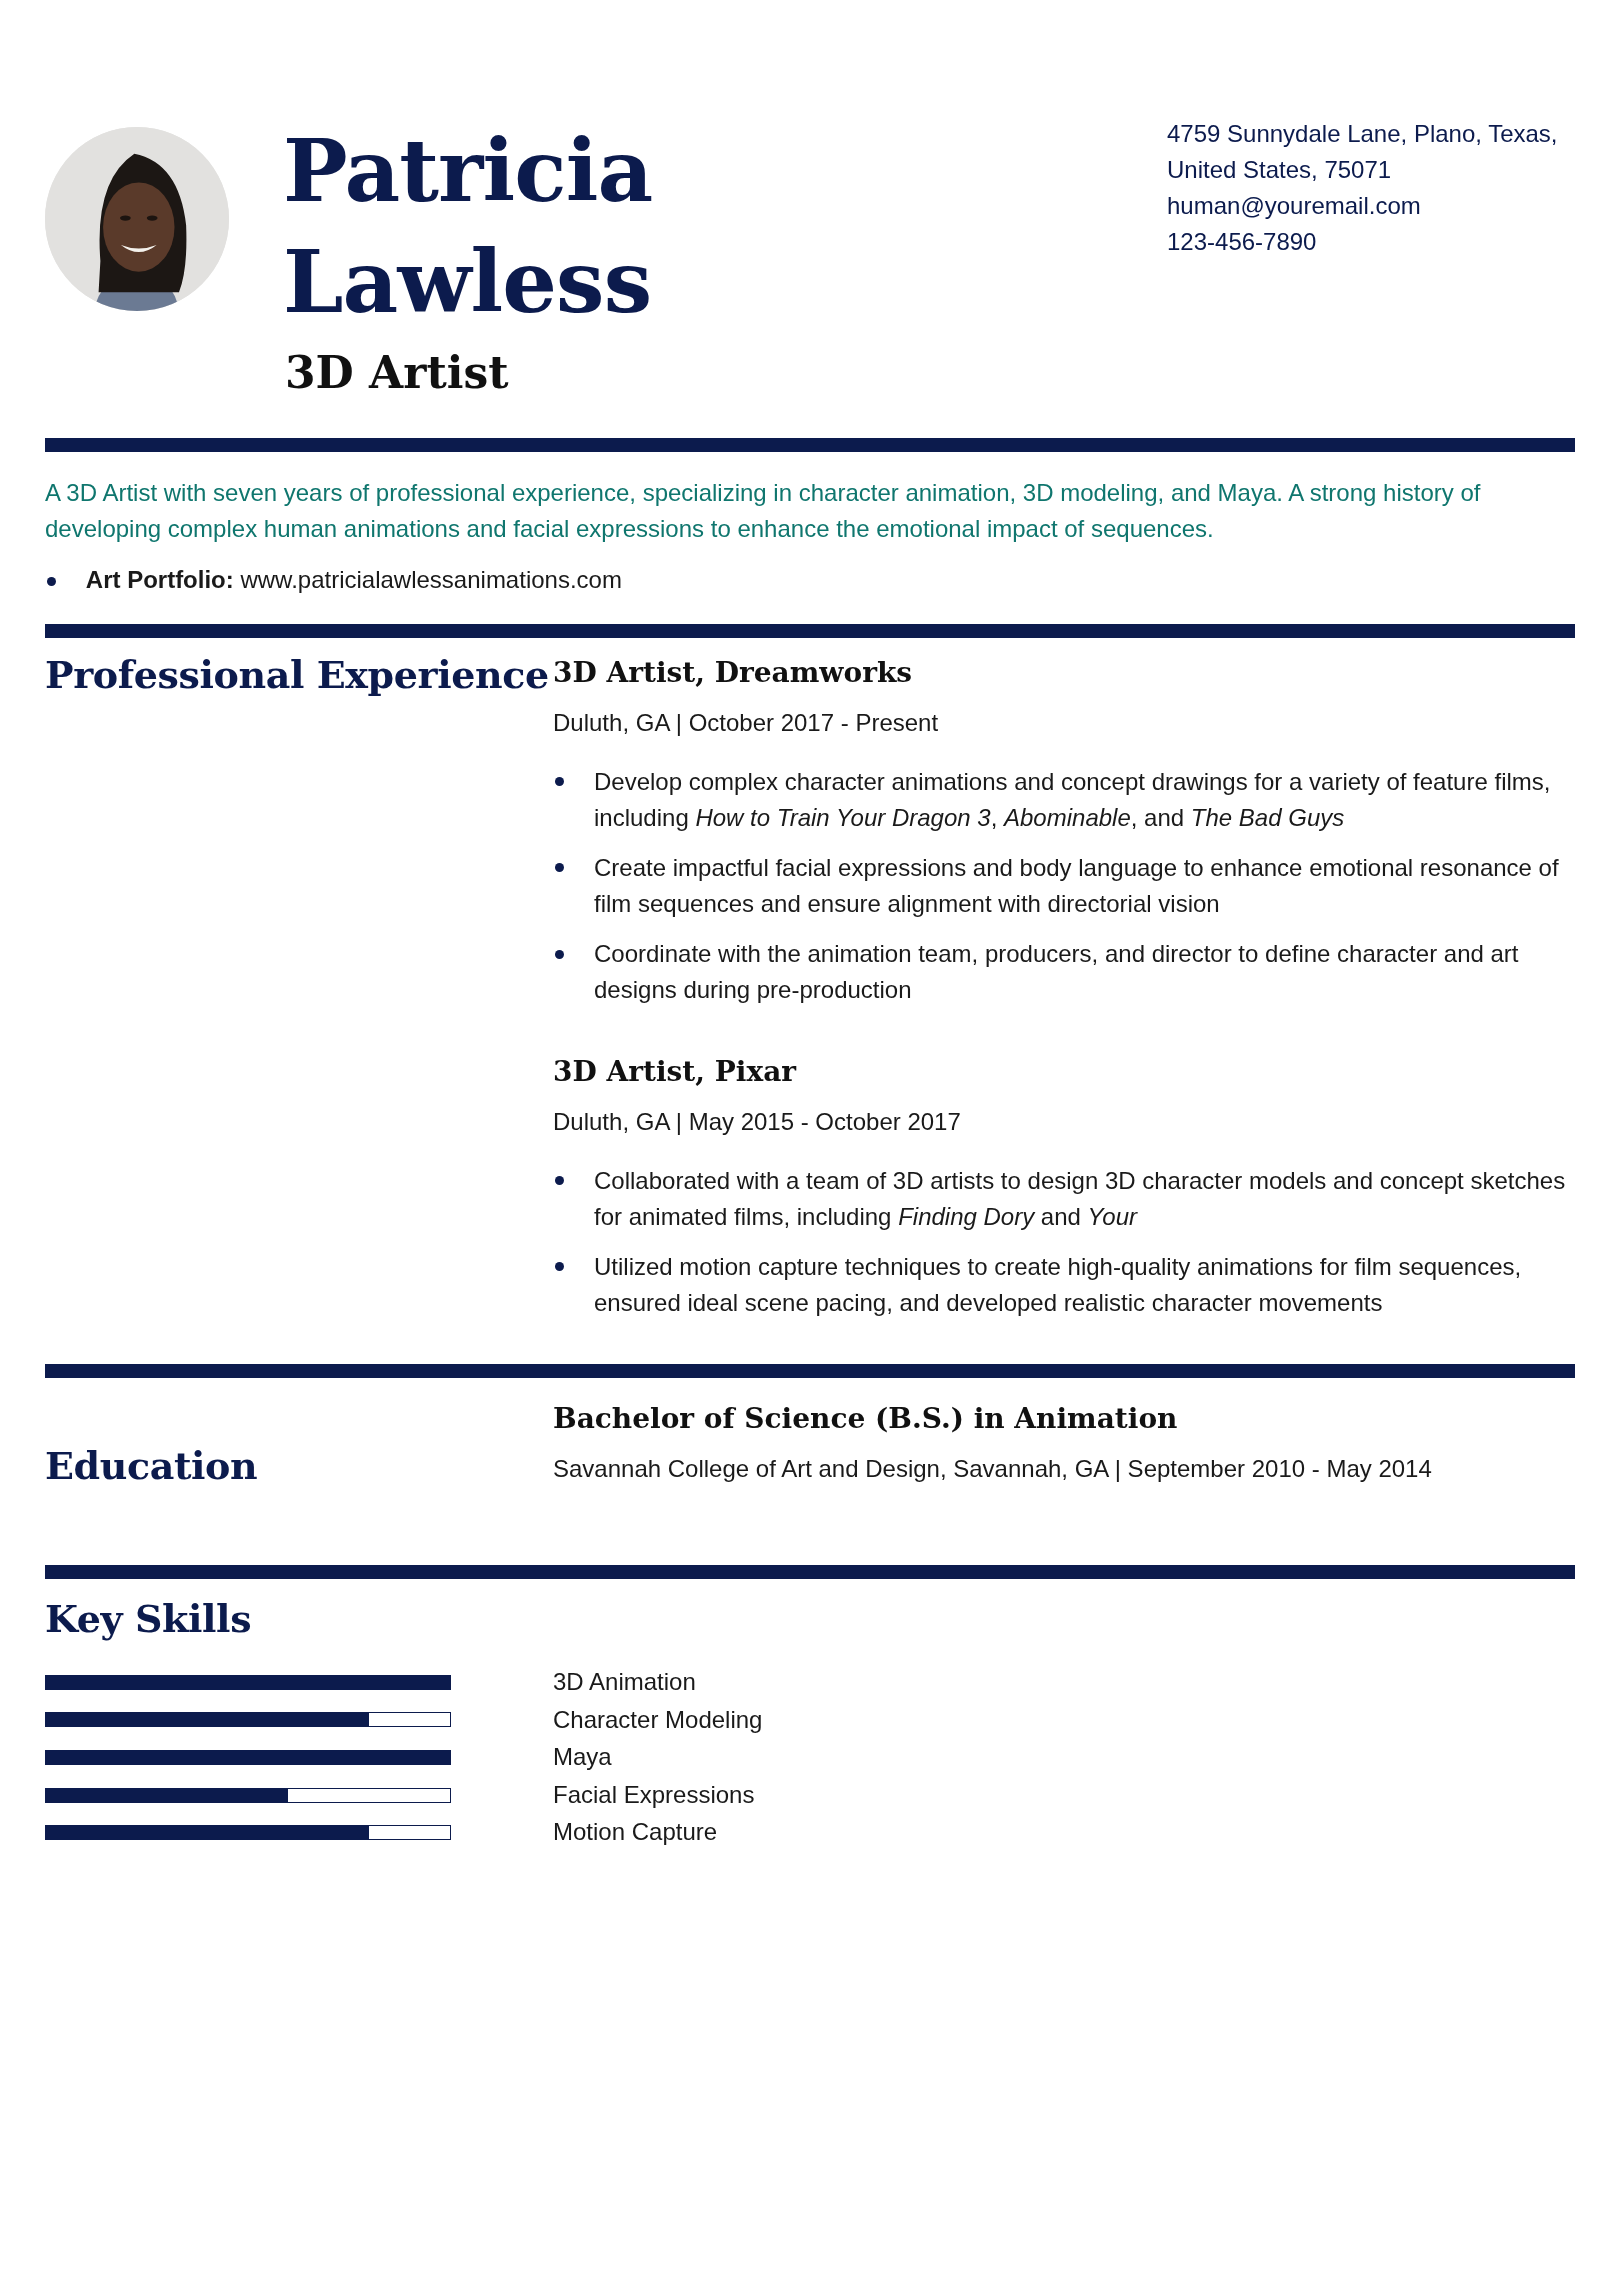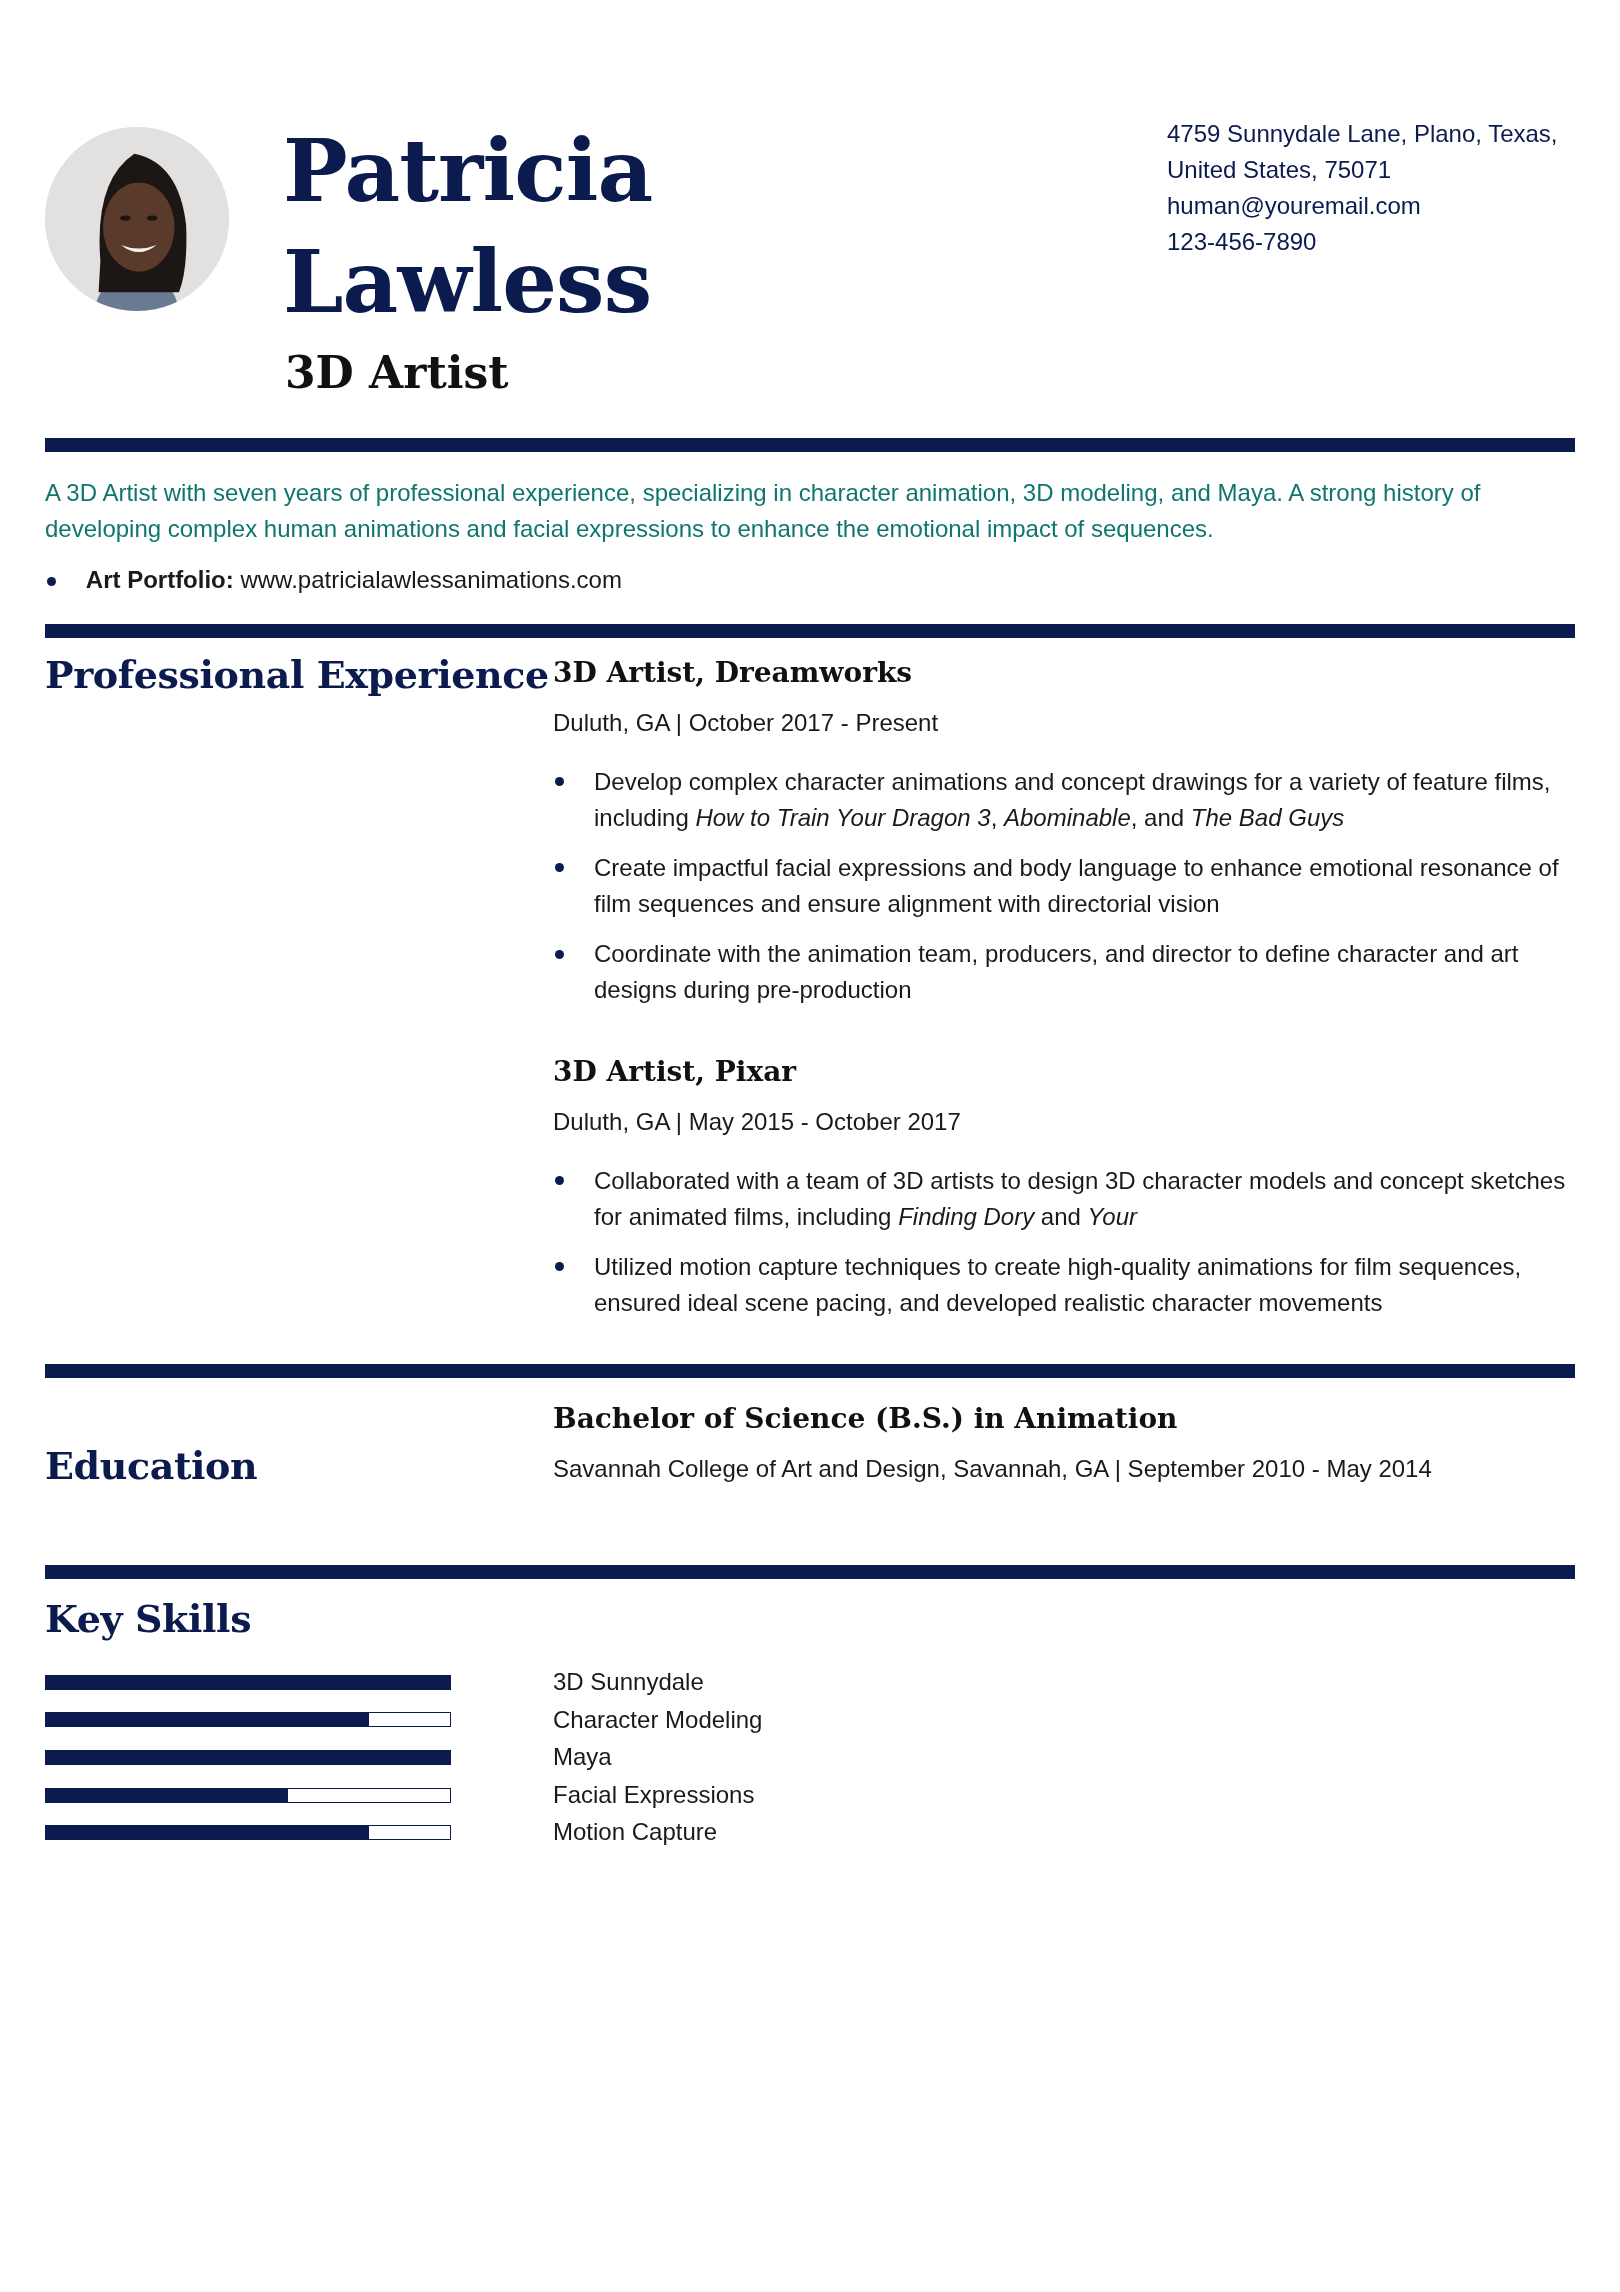--- a/index.html
+++ b/index.html
@@ -107,21 +107,21 @@
   <div class="meta sans" style="margin-top:19.7px;">Savannah College of Art and Design, Savannah, GA | September 2010 - May 2014</div>
 </div>
 
 <div class="abs rule" style="top:1565px;"></div>
 
 <div class="abs sec-head serif" style="top:1596px;">Key Skills</div>
 
 <div class="abs skill-bar" style="top:1675px;">
     <div class="skill-fill" style="width:100%;"></div>
   </div>
-<div class="abs skill-label sans" style="top:1664px;">3D Sunnydale</div>
+<div class="abs skill-label sans" style="top:1664px;">3D Animation</div>
 
 <div class="abs skill-bar" style="top:1712px;">
     <div class="skill-fill" style="width:80%;"></div>
   </div>
 <div class="abs skill-label sans" style="top:1702px;">Character Modeling</div>
 
 <div class="abs skill-bar" style="top:1750px;">
     <div class="skill-fill" style="width:100%;"></div>
   </div>
 <div class="abs skill-label sans" style="top:1739px;">Maya</div>

